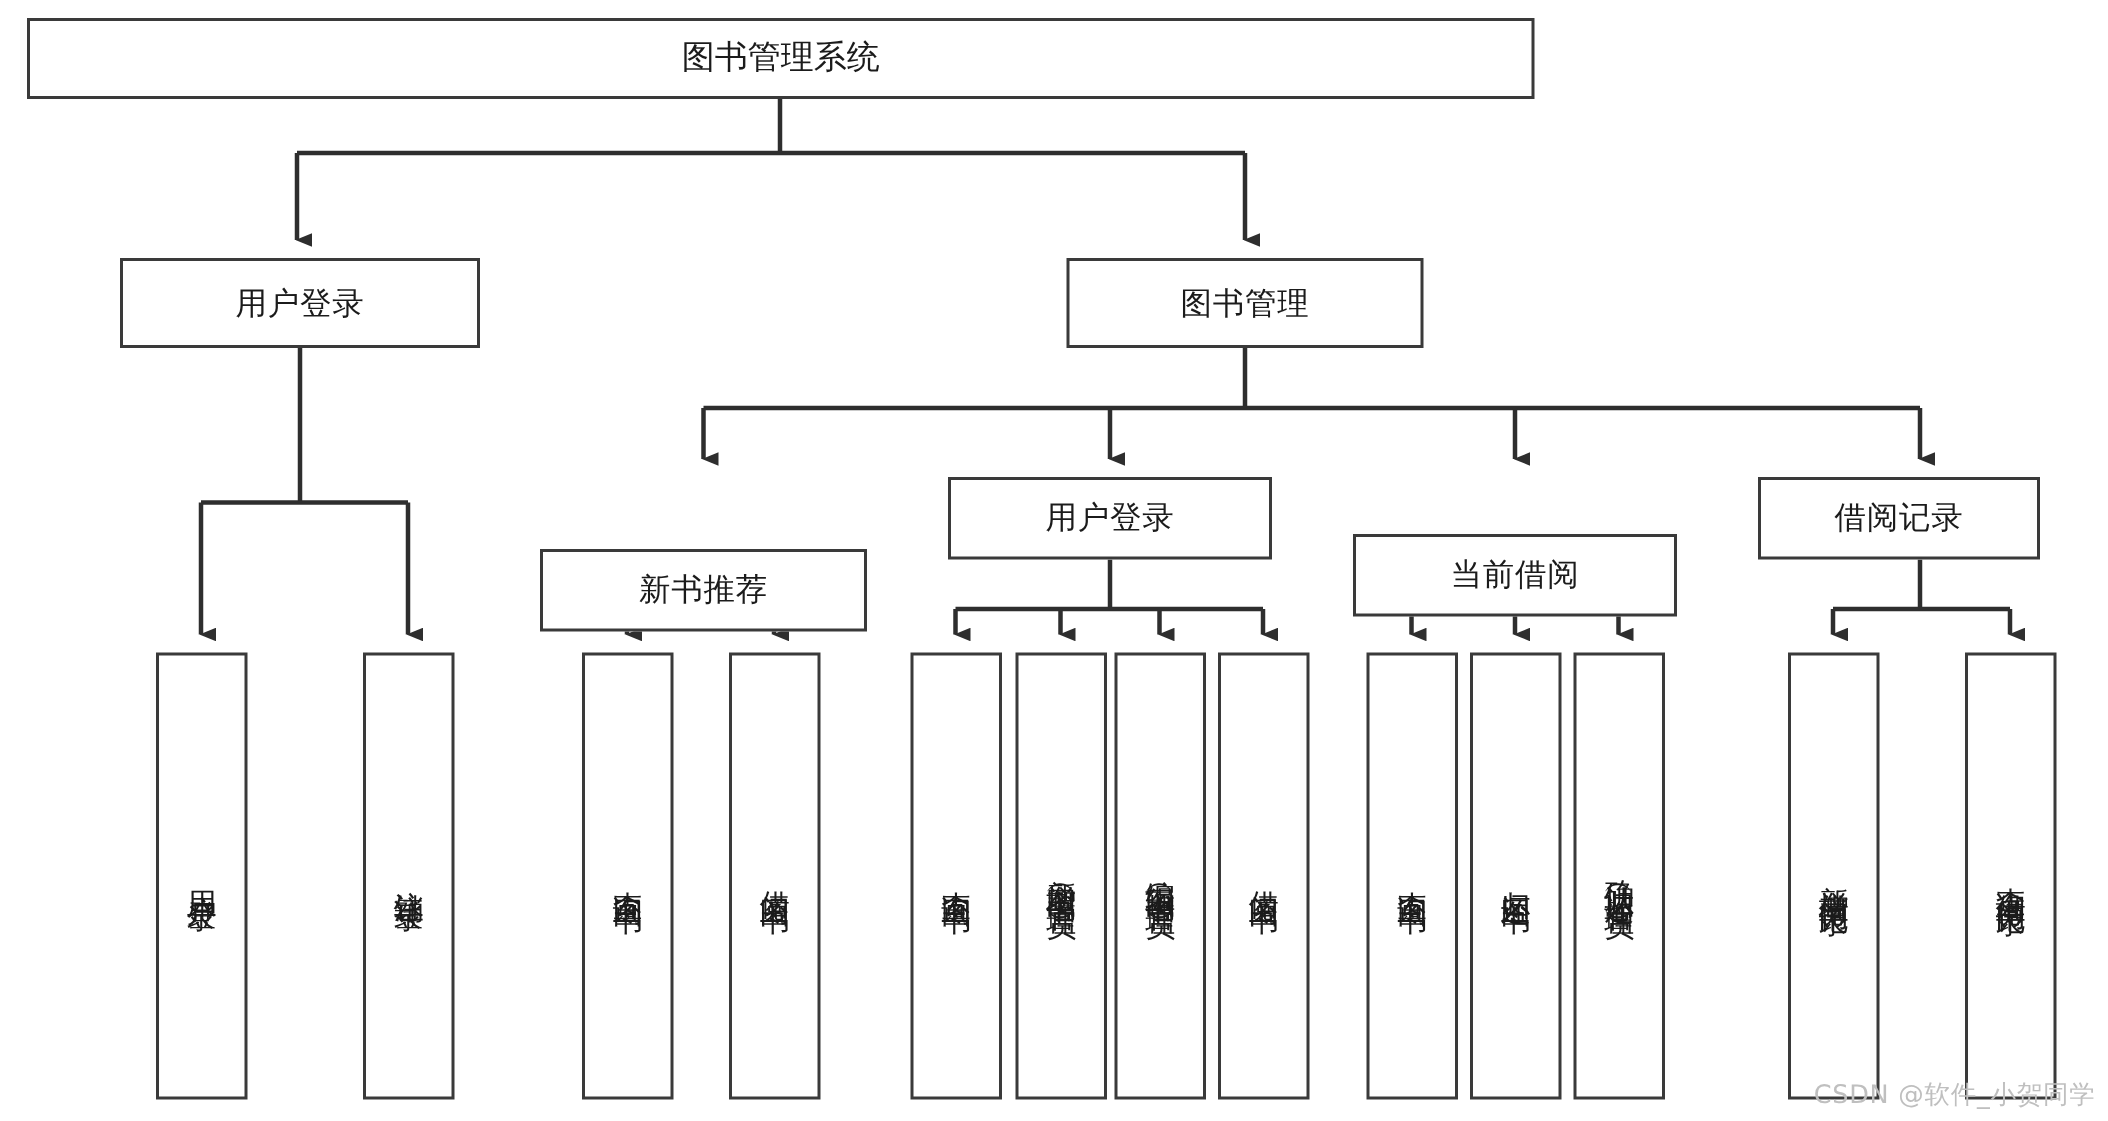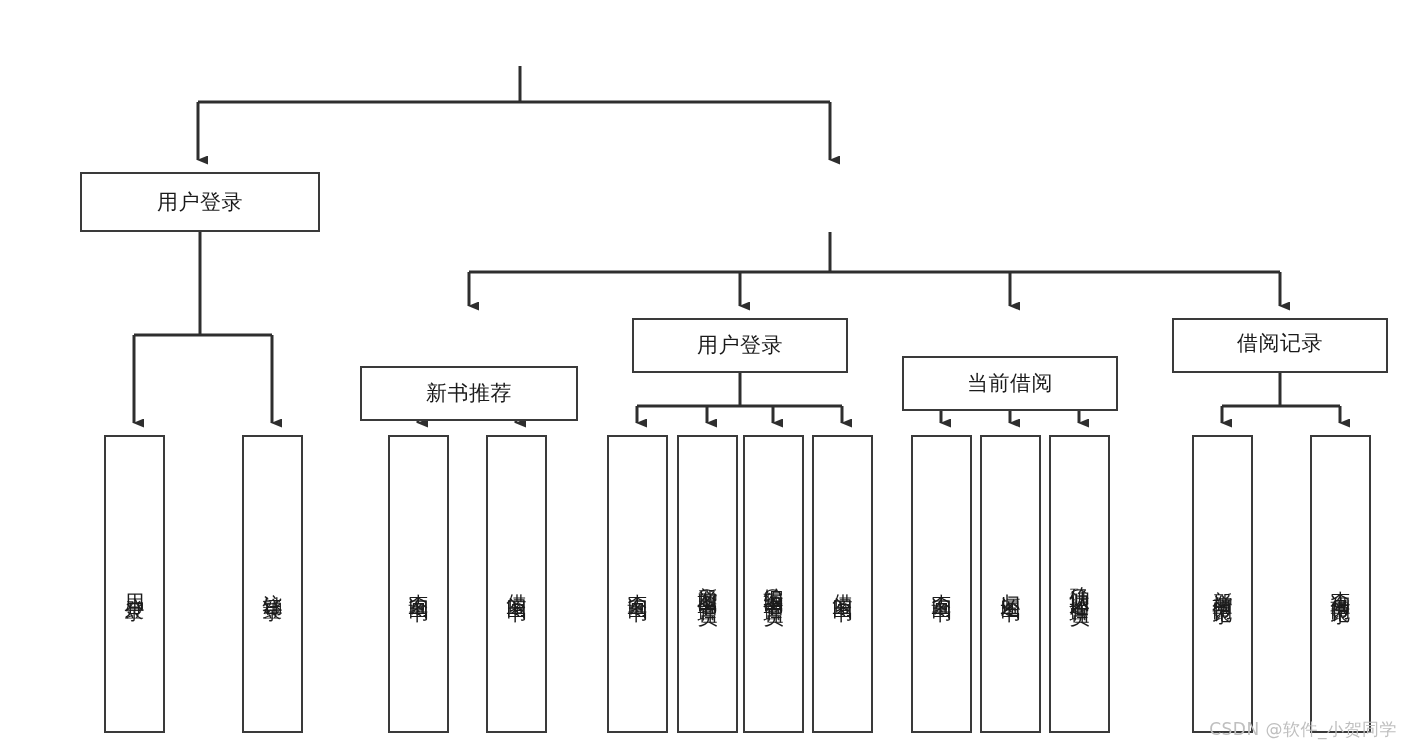--- a/index.html
+++ b/index.html
@@ -115,35 +115,41 @@
       <path d="M1010,406 L1010,423" marker-end="url(#arrow)"></path>
       <path d="M1079,406 L1079,423" marker-end="url(#arrow)"></path>
 
       <path d="M1280,373 L1280,406"></path>
       <path d="M1222,406 L1340,406"></path>
       <path d="M1222,406 L1222,423" marker-end="url(#arrow)"></path>
       <path d="M1340,406 L1340,423" marker-end="url(#arrow)"></path>
     </g>
   </svg>
 
+  <div class="node root" style="left:18px; top:12px; width:1005px; height:54px;">
+    <span>图书管理系统</span>
+  </div>
 
   <div class="node h" style="left:80px; top:172px; width:240px; height:60px;">
     <span>用户登录</span>
+  </div>
+  <div class="node h" style="left:711px; top:172px; width:238px; height:60px;">
+    <span>图书管理</span>
   </div>
 
   <div class="node h" style="left:360px; top:318px; width:218px; height:55px;margin-top:48px;">
     <span>新书推荐</span>
   </div>
   <div class="node h" style="left:632px; top:318px; width:216px; height:55px;">
     <span>用户登录</span>
   </div>
   <div class="node h" style="left:902px; top:318px; width:216px; height:55px;margin-top:38px;">
     <span>当前借阅</span>
   </div>
-  <div class="node h" style="left:1172px; top:318px; width:216px; height:55px;font-family:Liberation Mono, monospace;">
+  <div class="node h" style="left:1172px; top:318px; width:188px; height:55px;">
     <span>借阅记录</span>
   </div>
 
   <div class="node v" style="left:104px; top:435px; width:61px; height:298px;">
     <span class="vtxt">用户登录</span>
   </div>
   <div class="node v" style="left:242px; top:435px; width:61px; height:298px;">
     <span class="vtxt">注销登录</span>
   </div>
 

